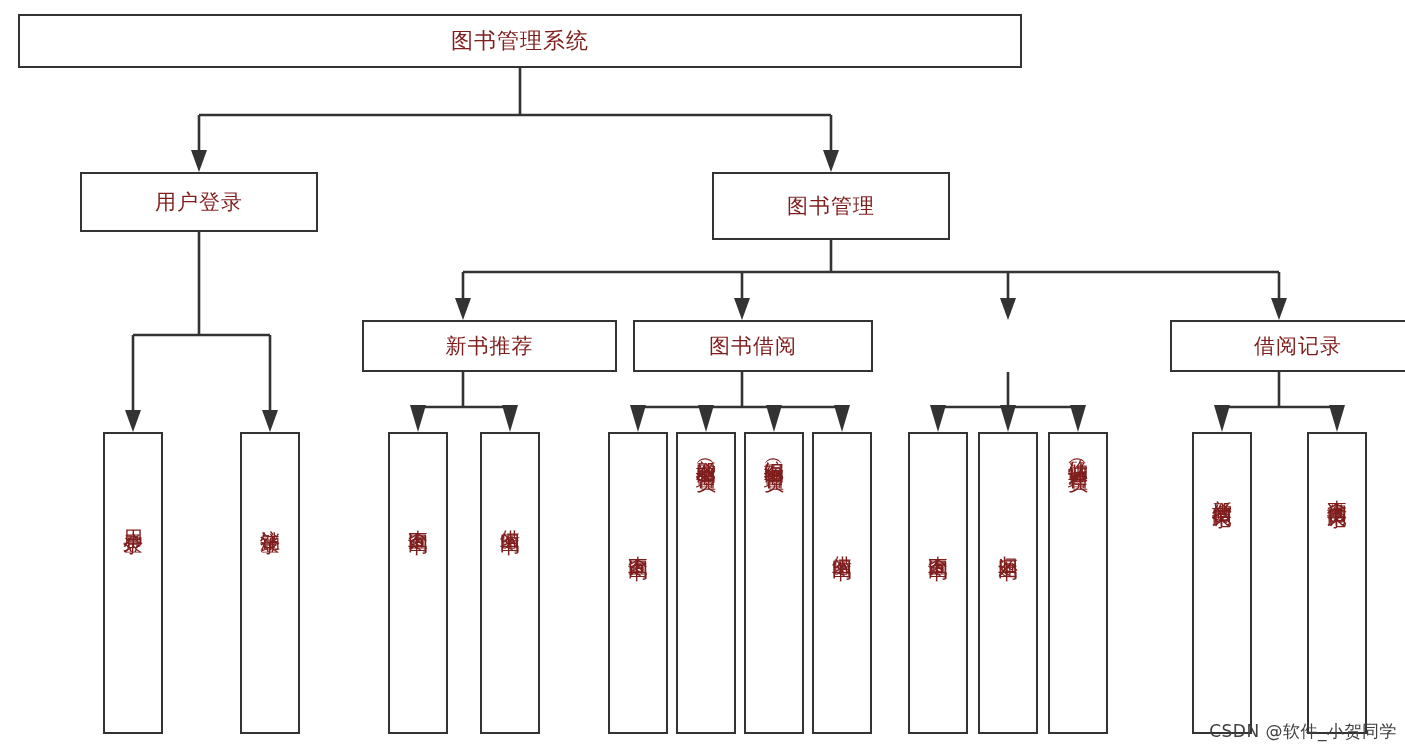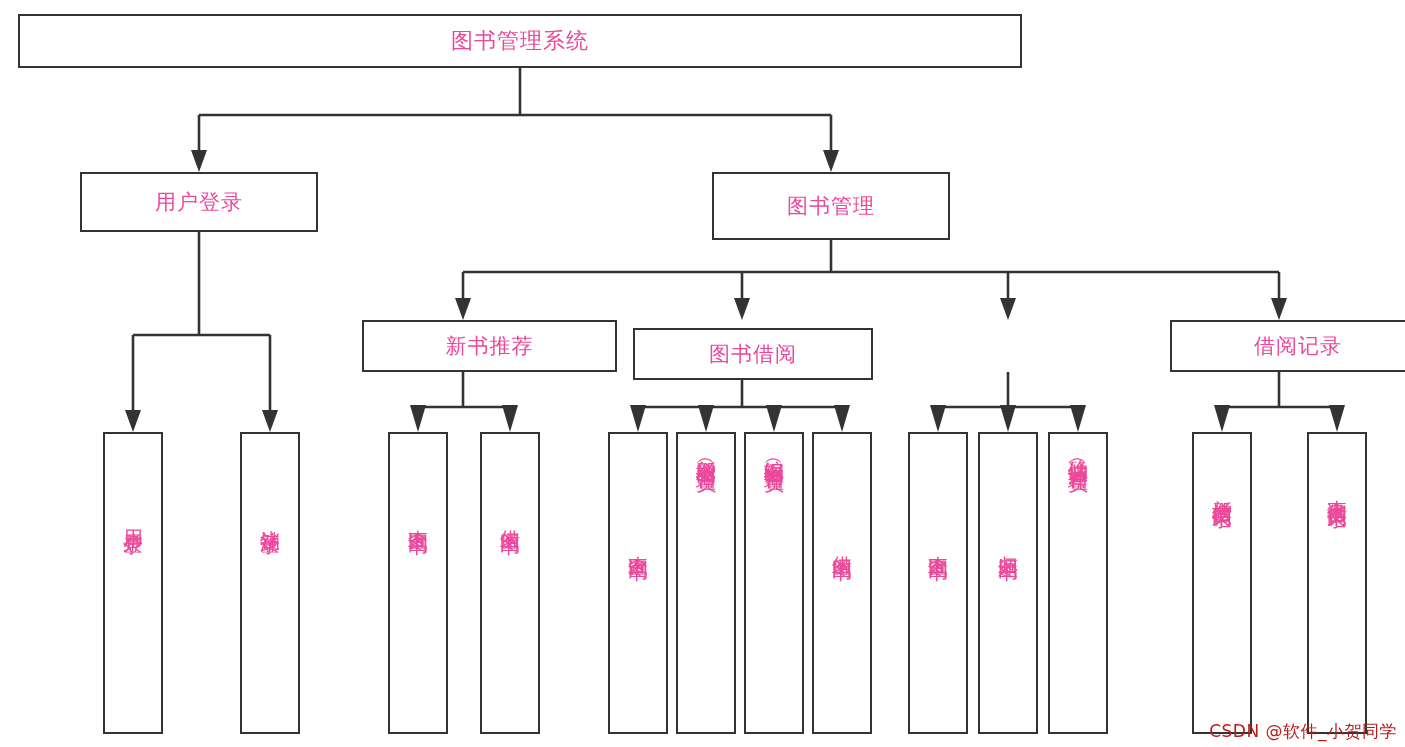--- a/index.html
+++ b/index.html
@@ -27,21 +27,21 @@
     display: flex;
     align-items: center;
     justify-content: center;
     color: #1b1b1b;
   }
   .node .label {
     font-size: 21px;
     line-height: 1.25;
     letter-spacing: 1px;
     white-space: nowrap;
-    color: #ec4899;
+    color: #7f1d1d;
   }
   .node.root .label { font-size: 22px; }
   .node.level2 .label { font-size: 21px; }
 
   
   .node.leaf {
     align-items: flex-start;
     justify-content: center;
     padding-top: 10px;
   }
@@ -82,21 +82,21 @@
     fill: none;
   }
   #wires polygon { fill: #333333; }
 
   
   #watermark {
     position: absolute;
     right: 8px;
     bottom: 4px;
     font-size: 17px;
-    color: #b91c1c;
+    color: #404040;
     letter-spacing: 0.5px;
     white-space: nowrap;
   }
 </style>
 </head>
 <body>
 
 <div id="canvas">
 
   <svg id="wires" viewBox="0 0 1405 747" xmlns="http://www.w3.org/2000/svg">
@@ -161,21 +161,21 @@
   <div class="node level2" style="left:80px; top:172px; width:238px; height:60px;">
     <span class="label">用户登录</span>
   </div>
   <div class="node level2" style="left:712px; top:172px; width:238px; height:68px;">
     <span class="label">图书管理</span>
   </div>
 
   <div class="node level2" style="left:362px; top:320px; width:255px; height:52px;">
     <span class="label">新书推荐</span>
   </div>
-  <div class="node level2" style="left:633px; top:328px; width:240px; height:52px;">
+  <div class="node level2" style="left:633px; top:320px; width:240px; height:52px;">
     <span class="label">图书借阅</span>
   </div>
   <div class="node level2" style="left:1170px; top:320px; width:256px; height:52px;">
     <span class="label">借阅记录</span>
   </div>
 
   <div class="node leaf mid" style="left:103px; top:432px; width:60px; height:302px;">
     <span class="label">用户登录</span>
   </div>
   <div class="node leaf mid" style="left:240px; top:432px; width:60px; height:302px;">

